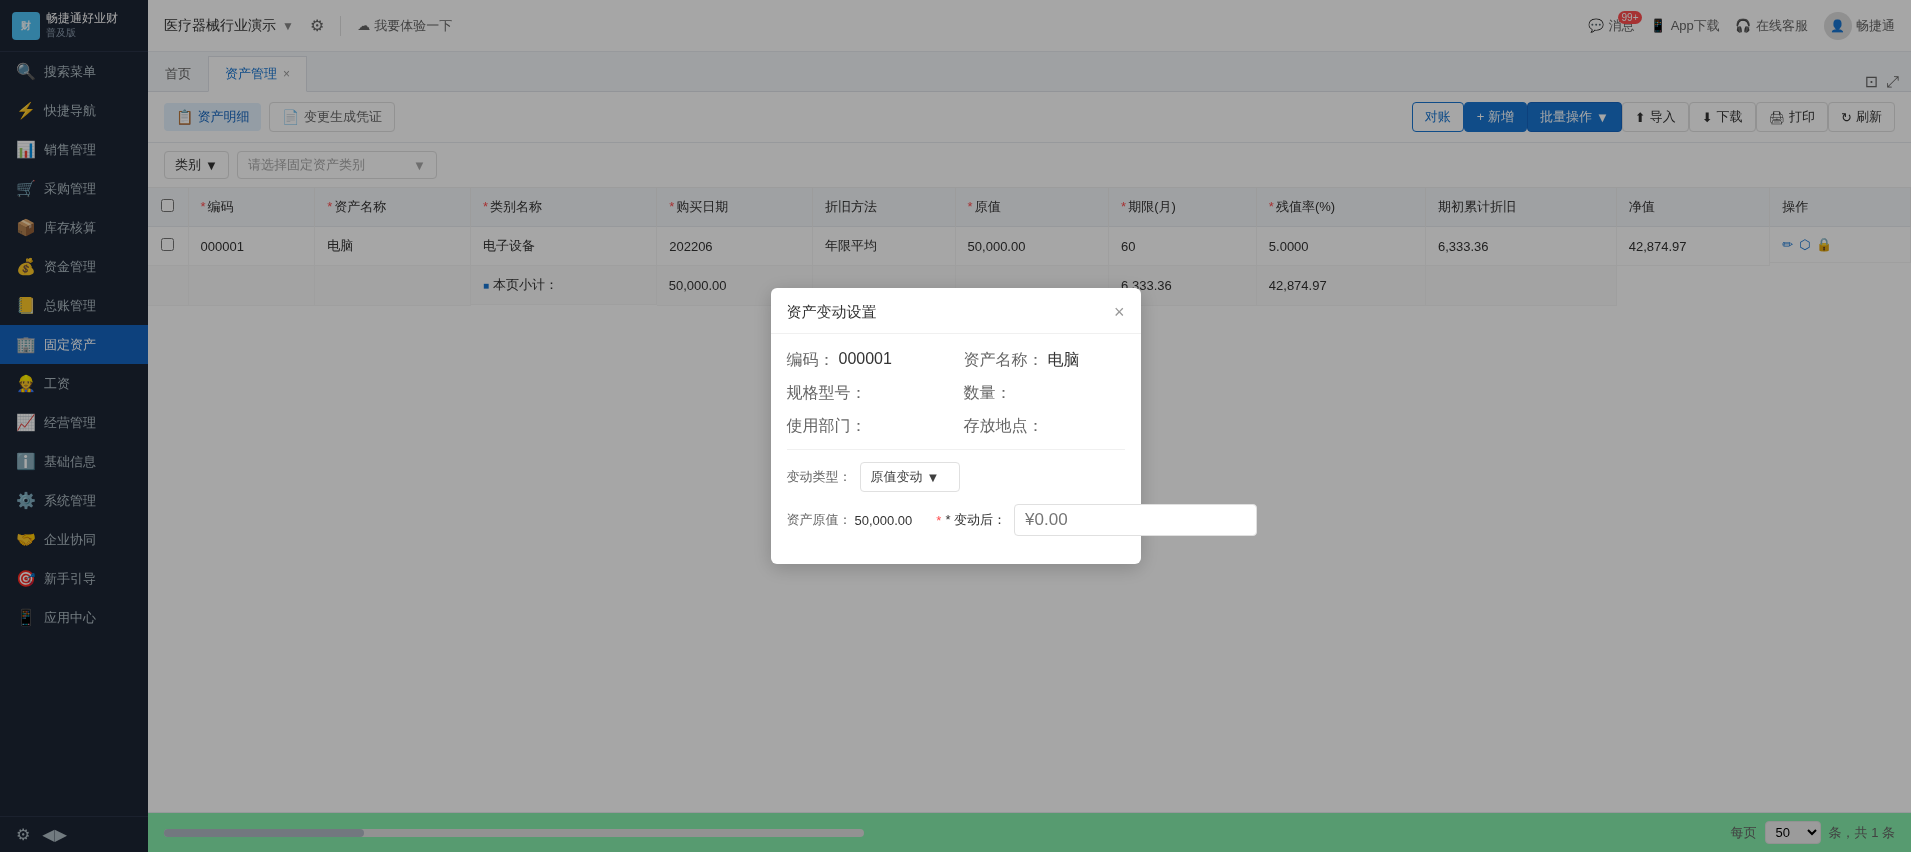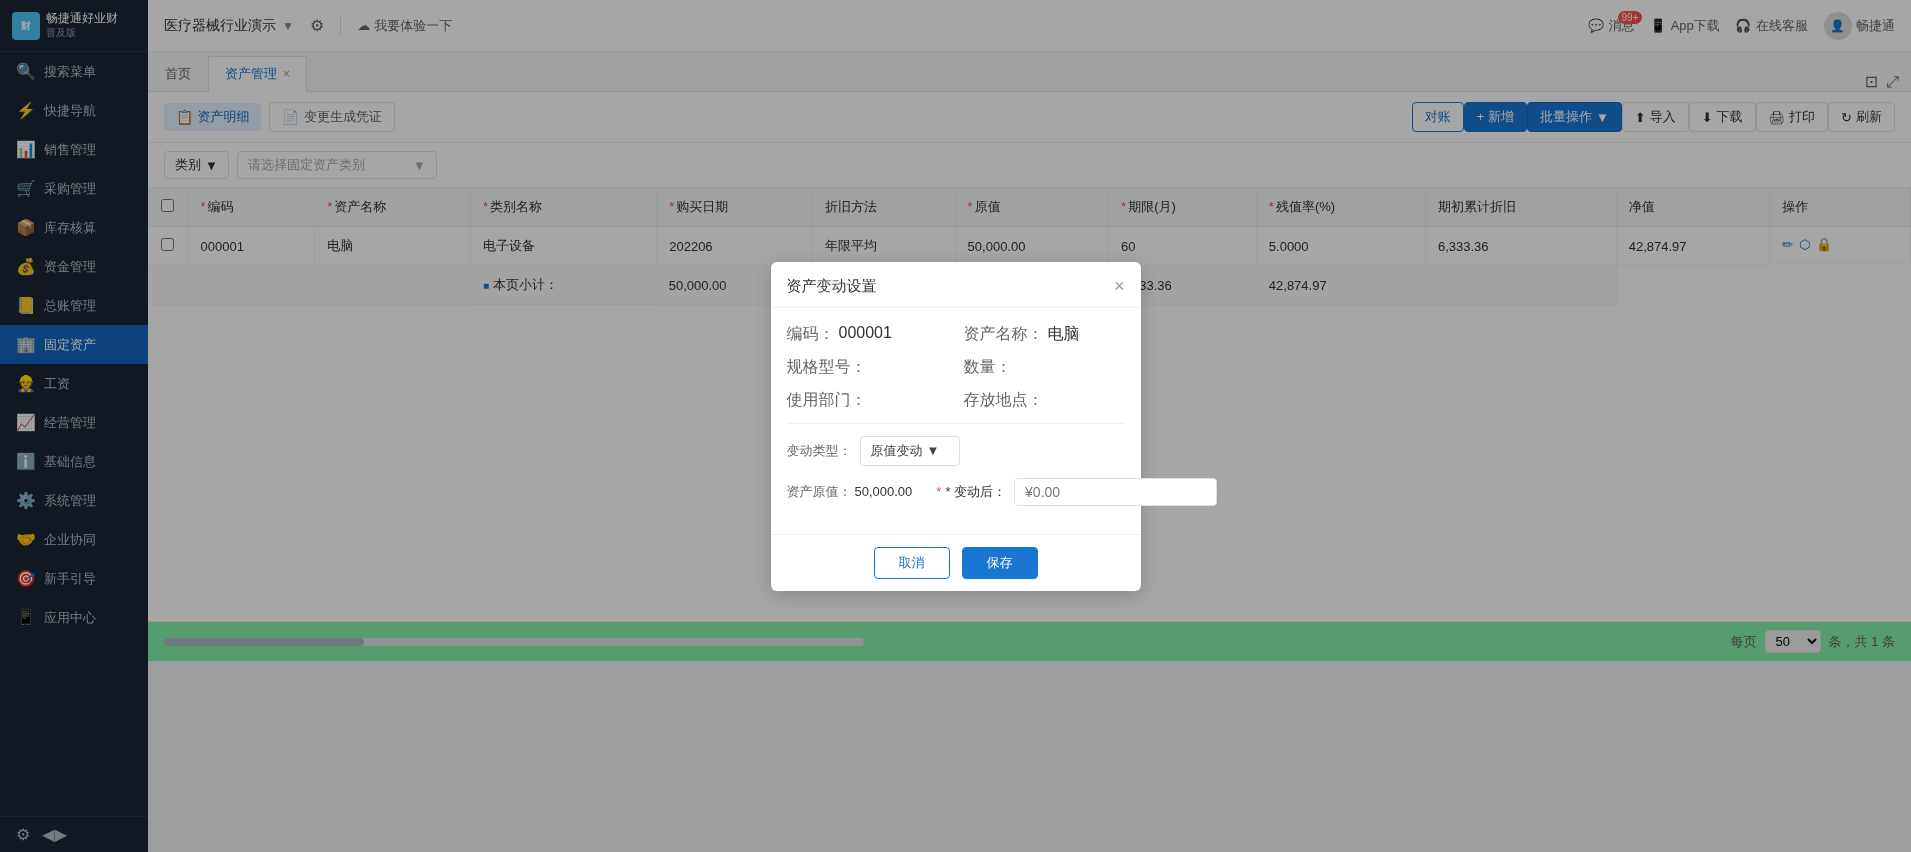--- a/index.html
+++ b/index.html
@@ -71,21 +71,21 @@
       align-items: center;
       gap: 12px;
     }
     .sidebar-bottom-icon { font-size: 16px; color: #b0bec5; cursor: pointer; }
 
     
     .main {
       flex: 1;
       display: flex;
       flex-direction: column;
-      height: 661px;
+      height: 852px;
       overflow: hidden;
     }
 
     
     .top-header {
       height: 52px;
       background: #fff;
       border-bottom: 1px solid #e8ecf0;
       display: flex;
       align-items: center;
@@ -446,21 +446,21 @@
       flex: 1;
       display: flex;
       align-items: center;
       gap: 4px;
     }
     .required-star { color: #ff4d4f; }
     .input-box {
       border: 1px solid #e0e0e0;
       border-radius: 4px;
       padding: 5px 10px;
-      font-size: 14px;
+      font-size: 17px;
       color: #aaa;
       min-width: 120px;
     }
     .dialog-footer {
       padding: 12px 16px;
       display: flex;
       align-items: center;
       justify-content: center;
       gap: 12px;
       border-top: 1px solid #f0f0f0;
@@ -801,18 +801,14 @@
       <div class="dialog-input-row">
         <span class="dialog-input-label">资产原值：</span>
         <span class="dialog-input-value">50,000.00</span>
         <div class="dialog-input-field" style="margin-left:16px;">
           <span class="required-star">*</span>
           <span class="dialog-input-label" style="color:#333;">* 变动后：</span>
           <input type="text" class="input-box" style="margin-left: 4px;" placeholder="¥0.00">
         </div>
       </div>
     </div>
-    <div class="dialog-footer">
-      <button class="btn-cancel">取消</button>
-      <button class="btn-save">保存</button>
-    </div>
   </div>
 </div>
 
 </body></html>

